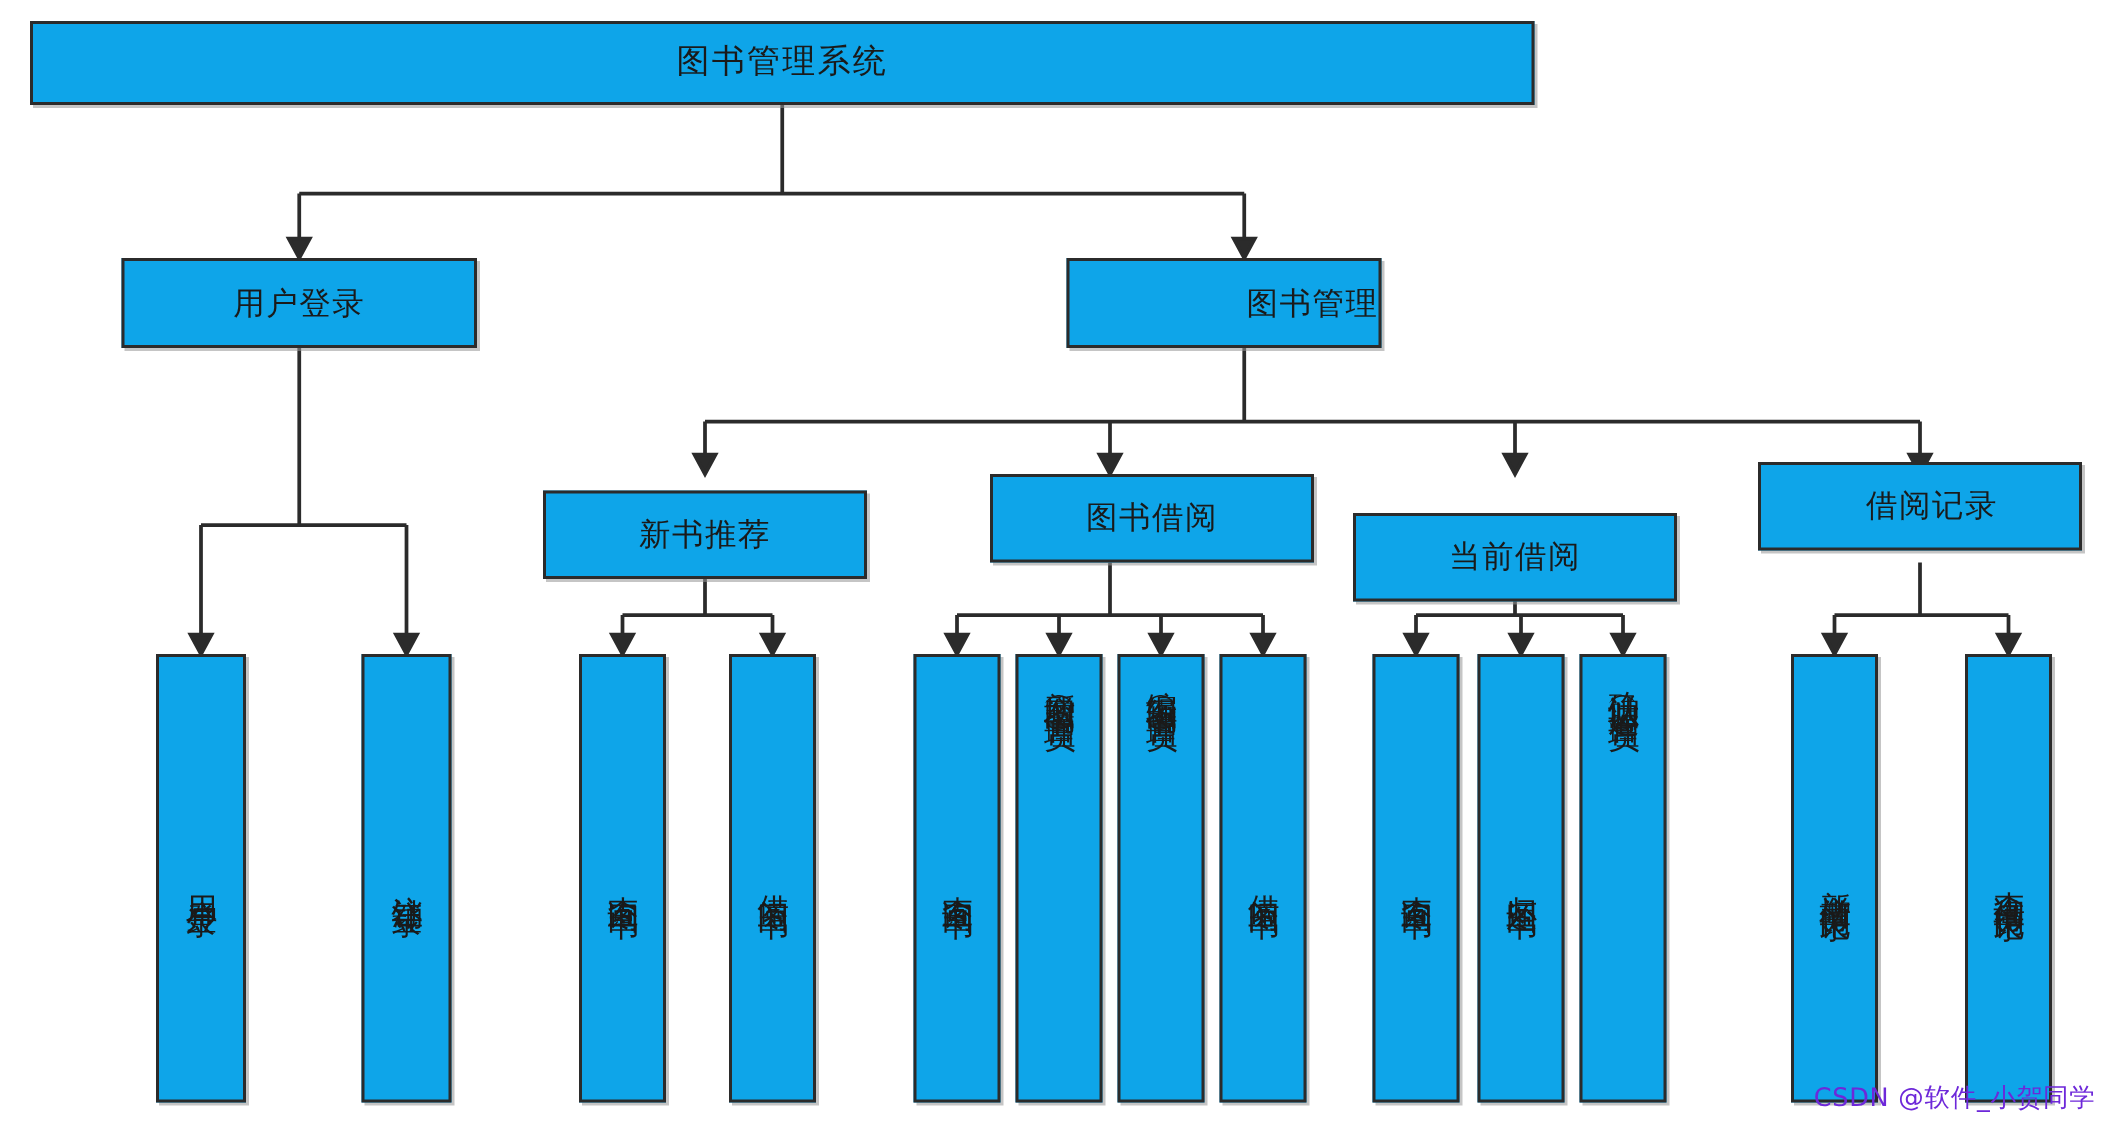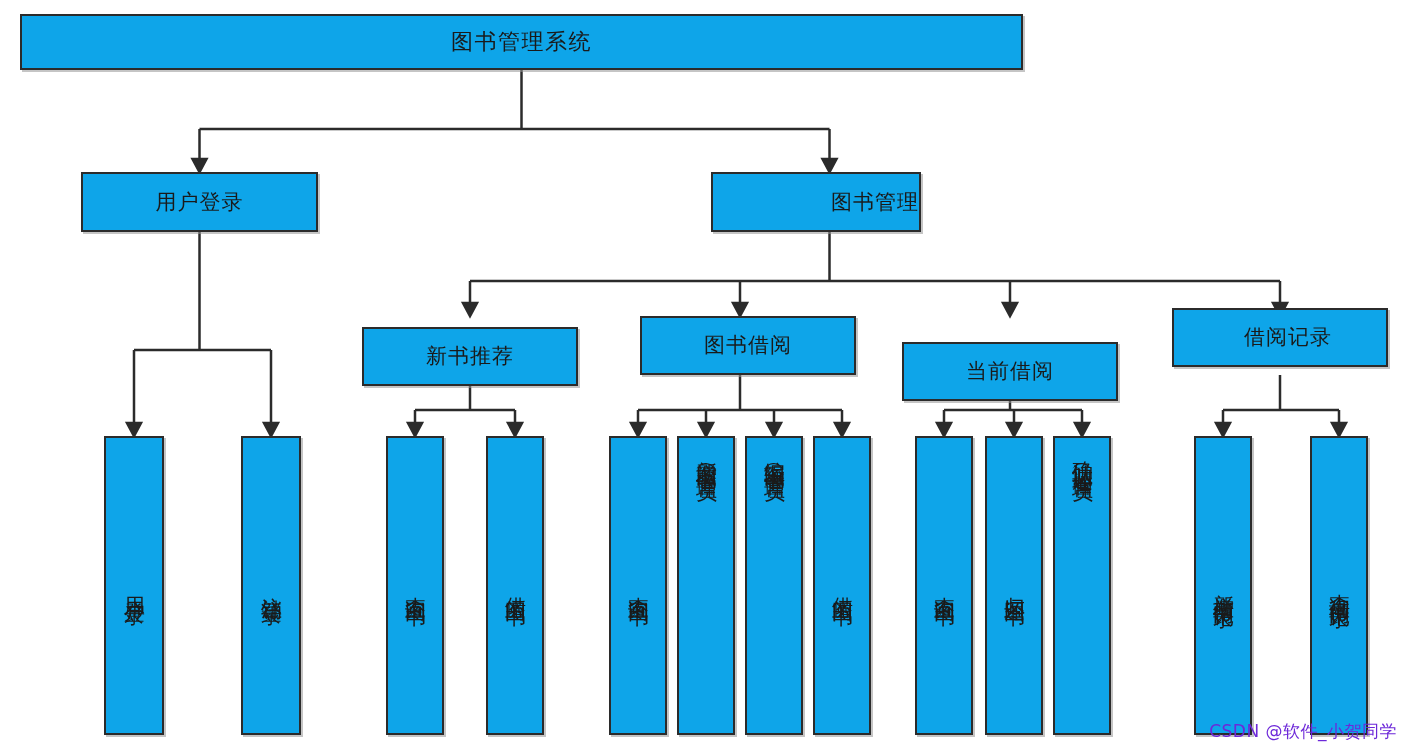--- a/index.html
+++ b/index.html
@@ -157,21 +157,21 @@
   </div>
 
   <div class="node horizontal" style="left:711px; top:172px; width:210px; height:60px;justify-content:flex-end;">
     <span class="label">图书管理</span>
   </div>
 
   <div class="node horizontal" style="left:362px; top:316px; width:216px; height:59px;margin-top:11px;">
     <span class="label">新书推荐</span>
   </div>
 
-  <div class="node horizontal" style="left:640px; top:316px; width:216px; height:59px;">
+  <div class="node horizontal" style="left:660px; top:316px; width:216px; height:59px;">
     <span class="label">图书借阅</span>
   </div>
 
   <div class="node horizontal" style="left:902px; top:316px; width:216px; height:59px;margin-top:26px;">
     <span class="label">当前借阅</span>
   </div>
 
   <div class="node horizontal" style="left:1172px; top:308px; width:216px; height:59px;padding-left:16px;">
     <span class="label">借阅记录</span>
   </div>

